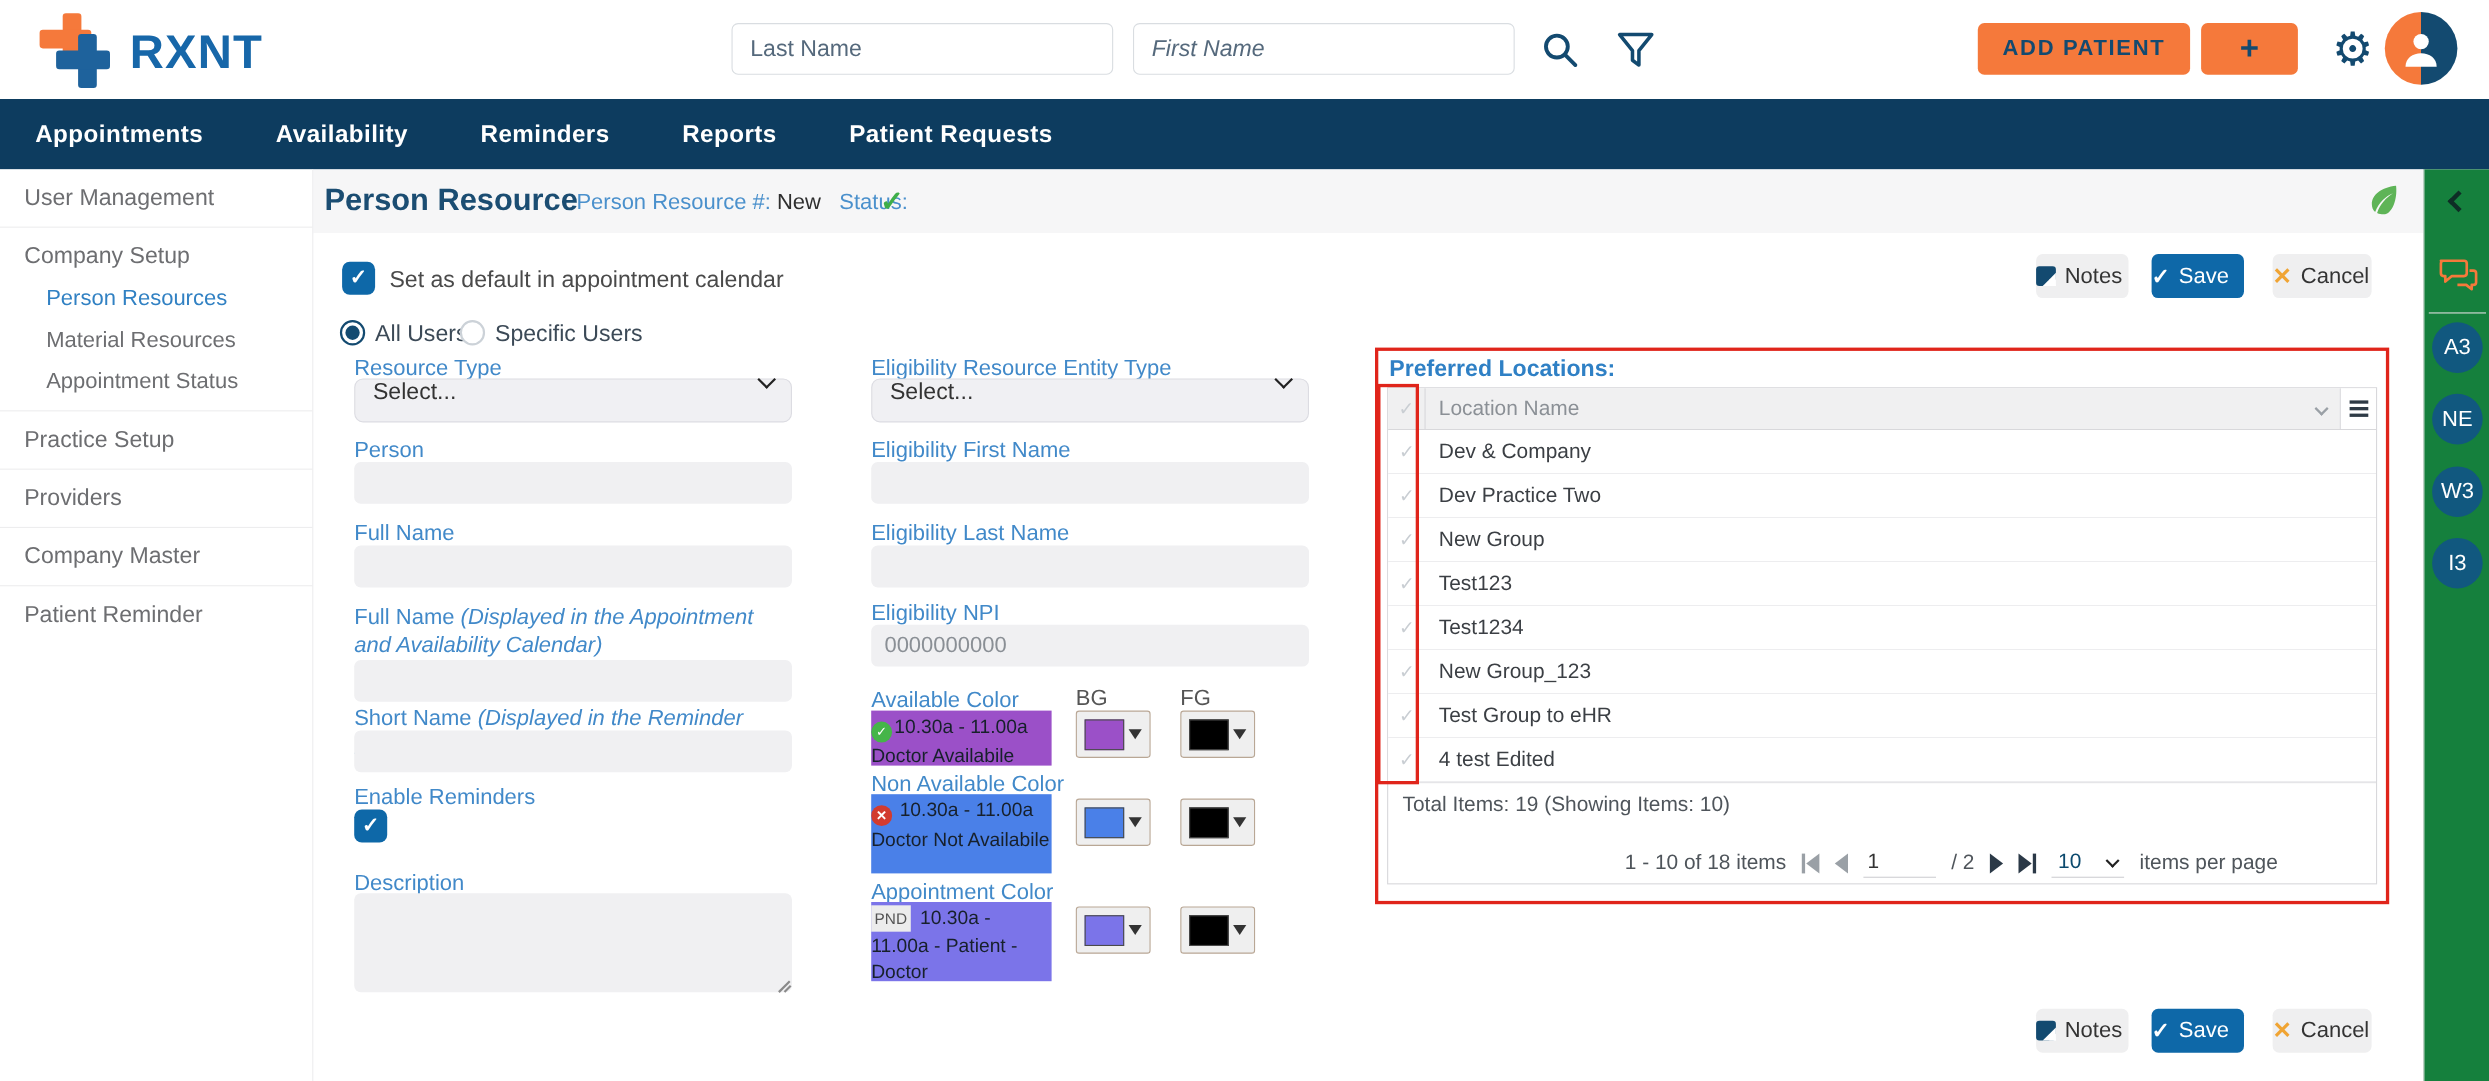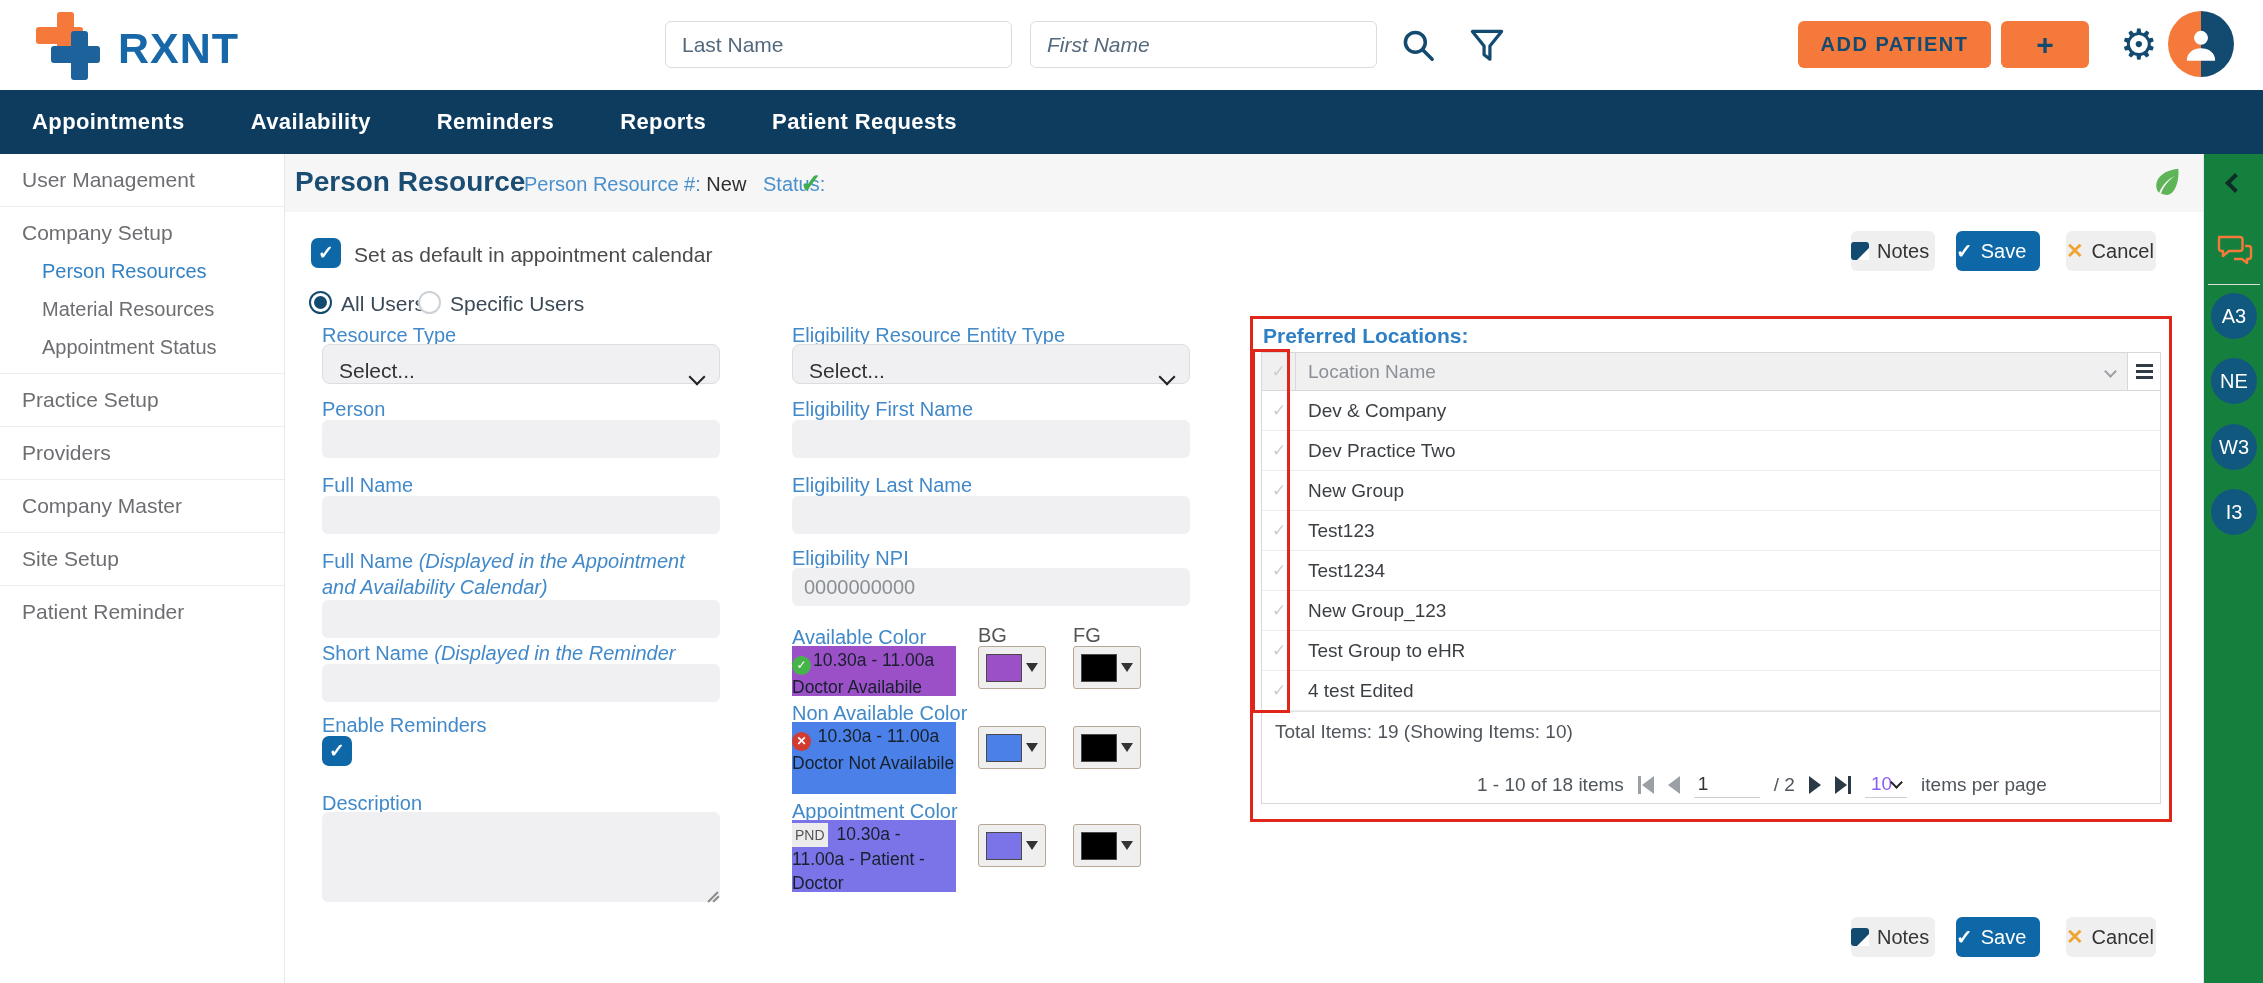--- a/index.html
+++ b/index.html
@@ -51,21 +51,21 @@
   .radio{position:absolute;width:23px;height:23px;border-radius:50%;cursor:pointer}
   .radio.on{border:2px solid #134a70}
   .radio.on i{position:absolute;left:3px;top:3px;width:13px;height:13px;border-radius:50%;background:#134a70}
   .radio.off{border:2px solid #ccd2d8;background:#fff}
   .rlabel{position:absolute;font-size:21px;color:#3c4a57}
 
   .blbl{position:absolute;font-size:20px;color:#4189c9;line-height:26px}
   .blbl em{font-style:italic}
   .inp{position:absolute;width:398px;height:38px;background:#f0f0f2;border:none;border-radius:6px;padding:0 12px;font-size:20px;color:#333;outline:none}
   .inp::placeholder{color:#8a8f95}
-  .sel{position:absolute;width:398px;height:40px;background:#f0f0f3;border:1px solid #dcdce2;border-radius:8px;font-size:21px;color:#333;display:flex;align-items:flex-end;padding:0 16px;cursor:pointer}
+  .sel{position:absolute;width:398px;height:40px;background:#f0f0f3;border:1px solid #dcdce2;border-radius:8px;font-size:21px;color:#333;display:flex;align-items:flex-start;padding:0 16px;cursor:pointer}
   .chev{width:12px;height:12px;border-right:2.5px solid #222;border-bottom:2.5px solid #222;transform:rotate(45deg);margin-left:auto;margin-top:-6px}
   .ta{position:absolute;width:398px;height:90px;background:#f0f0f2;border:none;border-radius:6px;resize:none;outline:none;font-size:20px;padding:8px 12px}
   .rz{position:absolute;width:14px;height:14px}
   .rz i{position:absolute;background:#8a8a8a;height:2px;transform:rotate(-45deg)}
   .rz i:nth-child(1){width:14px;left:0;top:10px}
   .rz i:nth-child(2){width:8px;left:6px;top:12px}
 
   
   .swatch{position:absolute;width:164px;padding:2px 0;font-size:17.5px;line-height:24px;color:#17202b}
   .cicon{display:inline-block;width:19px;height:19px;border-radius:50%;color:#fff;text-align:center;line-height:19px;font-size:12px;vertical-align:-3px;margin-right:2px}
@@ -99,21 +99,21 @@
   .rtxt{font-size:19px;color:#3b3f44;padding-left:12px}
   .gtotal{position:absolute;left:13px;top:368px;font-size:19px;color:#4f555b}
   .gfootline{position:absolute;left:0;top:358px;width:898px;border-top:1px solid #e3e3e6}
   .pager{position:absolute;left:215px;top:418px;width:670px;display:flex;align-items:center;gap:14px;font-size:19px;color:#4f555b}
   .tri{width:0;height:0;border-top:9px solid transparent;border-bottom:9px solid transparent;display:inline-block}
   .tl{border-right:12px solid #9aa0a6}.tr{border-left:12px solid #2b3947}
   .pbar{width:3px;height:18px;display:inline-block}
   .pbar.g{background:#9aa0a6}.pbar.d{background:#2b3947}
   .pgbtn{display:flex;align-items:center;gap:1px;cursor:pointer}
   .pginp{width:66px;border:none;border-bottom:1px solid #cfcfd3;font-size:19px;color:#333;outline:none;padding:2px 4px;background:transparent}
-  .psize{display:flex;align-items:center;border-bottom:1px solid #cfcfd3;padding:2px 6px;cursor:pointer;color:#8b5cf6}
+  .psize{display:flex;align-items:center;gap:24px;border-bottom:1px solid #cfcfd3;padding:2px 6px;cursor:pointer;color:#0c4a6e}
   .psize .chev{width:9px;height:9px;border-width:2px;margin-top:-4px}
   .redcol{position:absolute;left:1252px;top:349px;width:38px;height:364px;border:3px solid #e0251b;pointer-events:none}
 
   
   .rail{position:absolute;left:2203px;top:154px;width:60px;height:829px;background:#15803d;border-left:1px solid #e5e5e7}
   .railchev{position:absolute;left:24px;top:22px;width:14px;height:14px;border-left:4px solid #0e2d26;border-bottom:4px solid #0e2d26;transform:rotate(45deg);cursor:pointer}
   .raildiv{position:absolute;left:4px;top:130px;width:52px;height:1px;background:#ddddde}
   .badge{position:absolute;left:7px;width:46px;height:46px;border-radius:50%;background:#11587f;color:#fff;font-size:20px;display:flex;align-items:center;justify-content:center;cursor:pointer}
   .chatic{position:absolute;left:12px;top:80px;cursor:pointer}
 </style>
@@ -163,21 +163,20 @@
   <div class="sblock">User Management</div>
   <div class="sblock">
     <span>Company Setup</span>
     <div class="ssub active">Person Resources</div>
     <div class="ssub">Material Resources</div>
     <div class="ssub">Appointment Status</div>
   </div>
   <div class="sblock">Practice Setup</div>
   <div class="sblock">Providers</div>
   <div class="sblock">Company Master</div>
-  <div class="sblock">Site Setup</div>
   <div class="sblock nb">Patient Reminder</div>
 </div>
 
 <div class="strip"></div>
 <div class="ptitle">Person Resource</div>
 <div class="pmeta">
   <span>Person Resource #:</span>
   <b>New</b>
   &nbsp;&nbsp;<span>Status:</span>
 </div>

